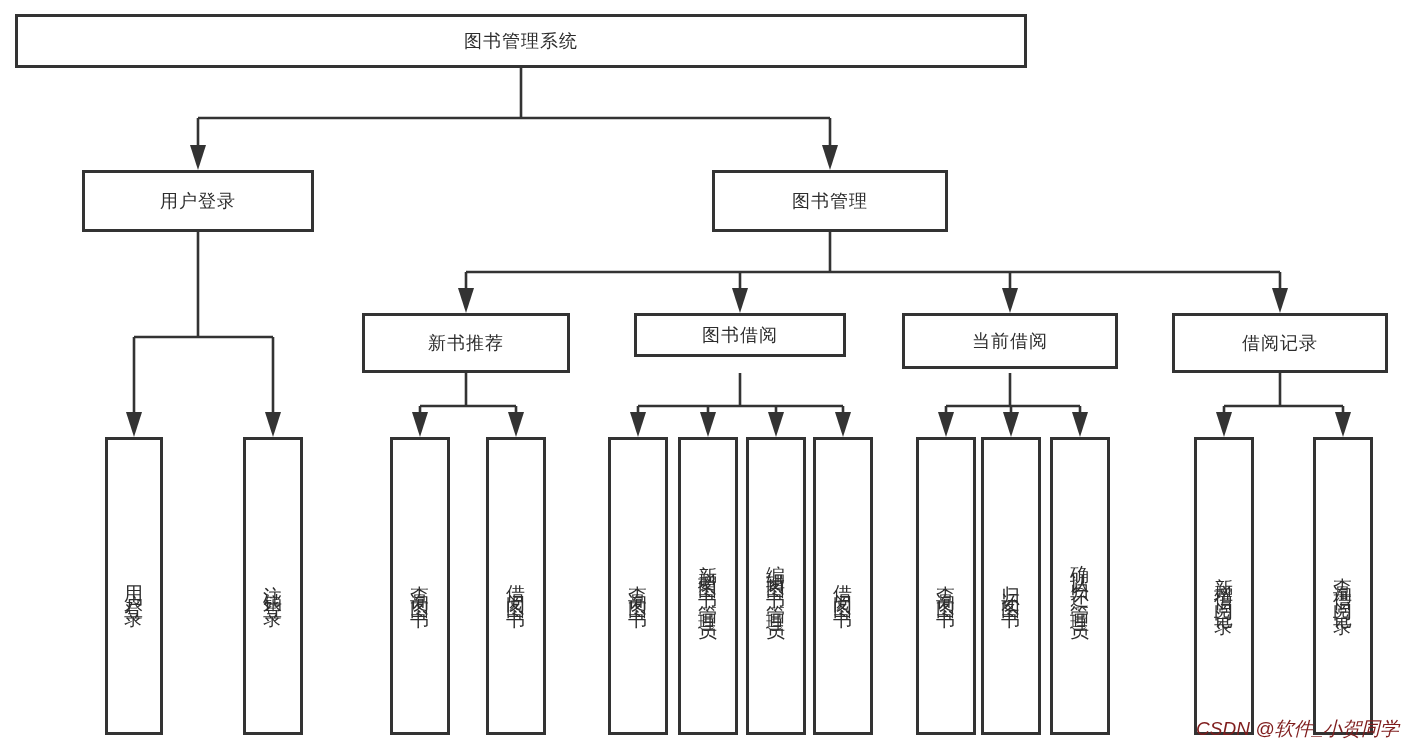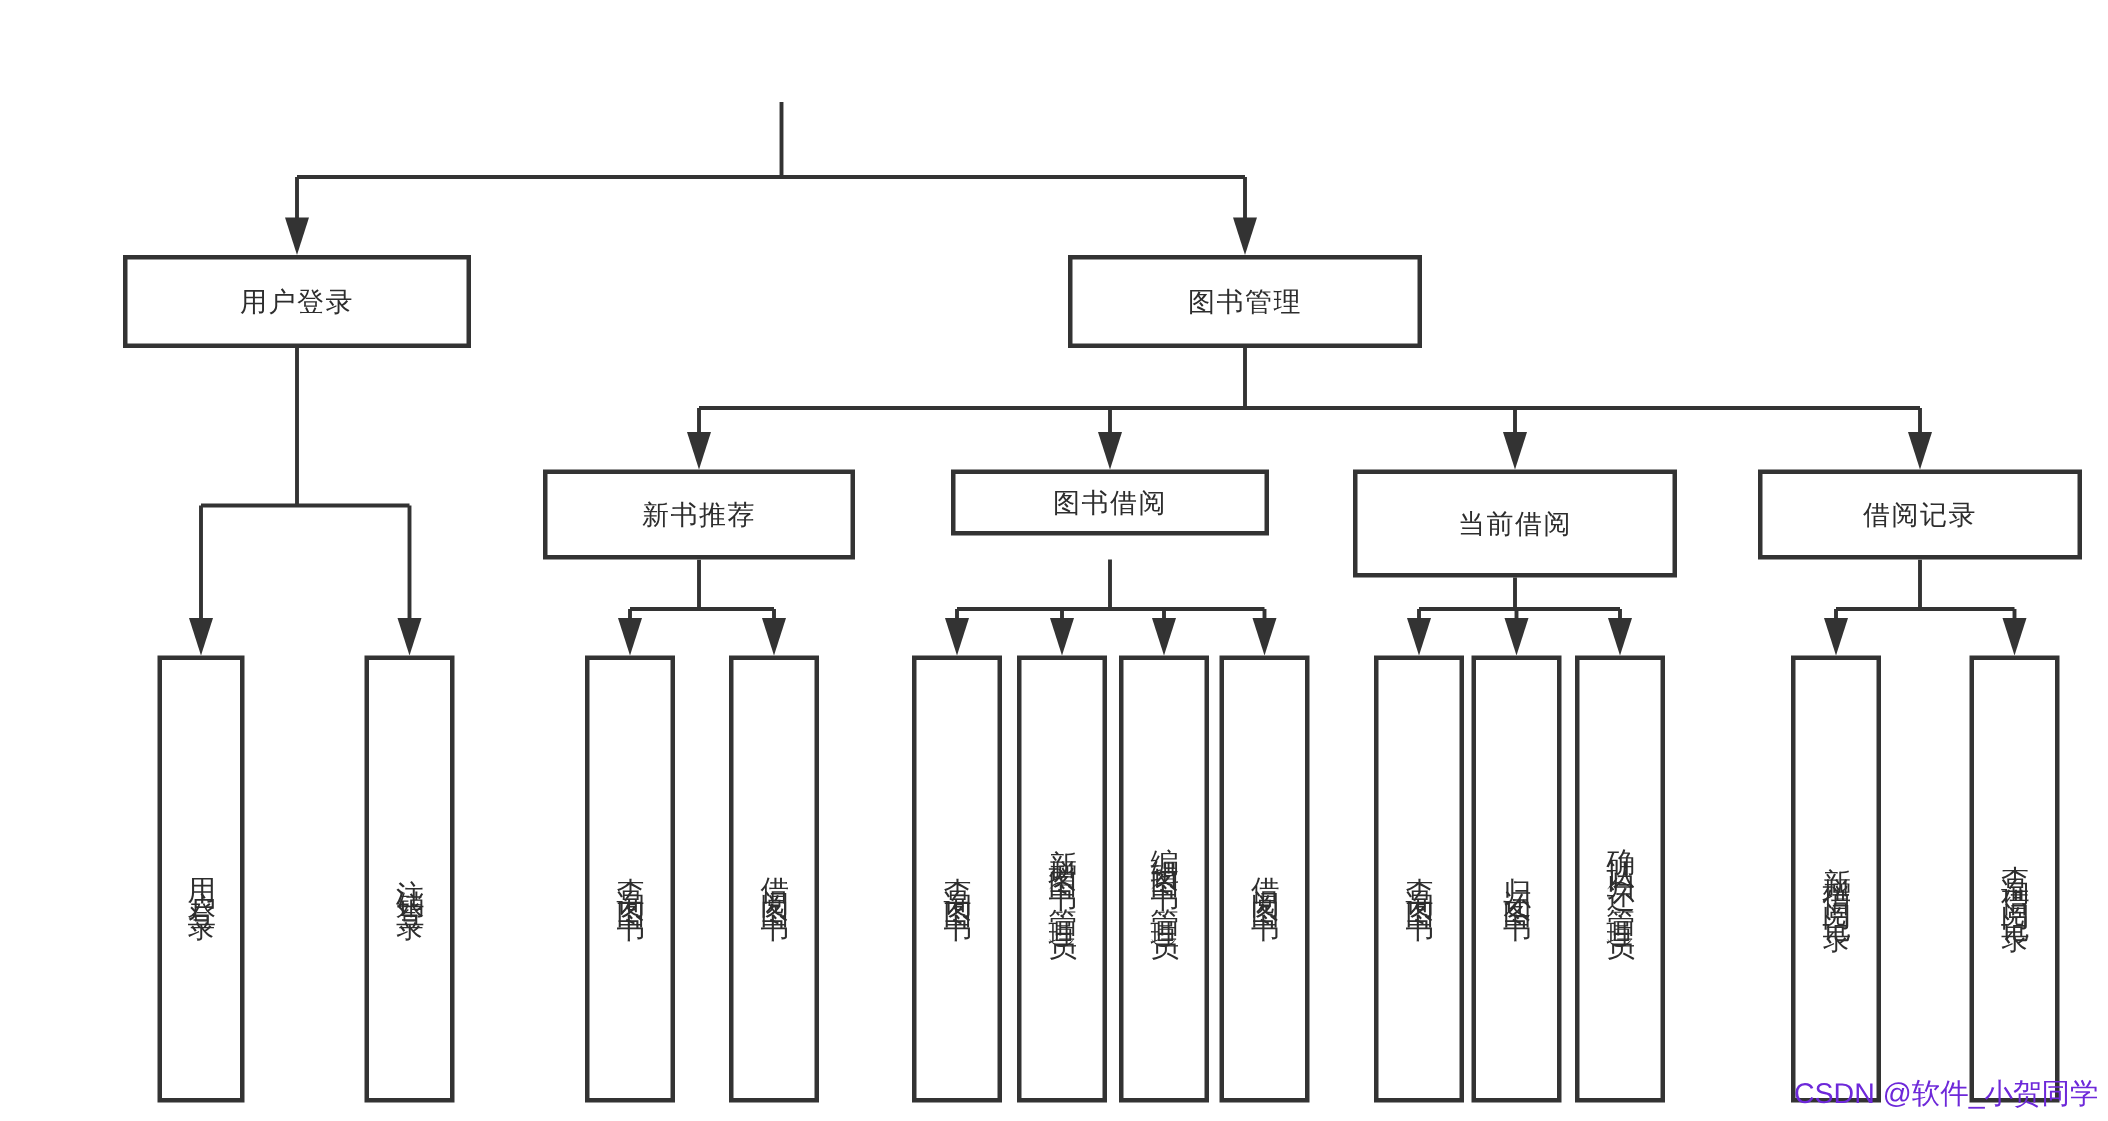--- a/index.html
+++ b/index.html
@@ -33,44 +33,45 @@
     color:#2d2d2d;
   }
   
   #n-root{left:15px;top:14px;width:1012px;height:54px;}
   
   #n-user-login{left:82px;top:170px;width:232px;height:62px;}
   #n-book-mgmt{left:712px;top:170px;width:236px;height:62px;}
   
   #n-new-book{left:362px;top:313px;width:208px;height:60px;}
   #n-borrow{left:634px;top:313px;width:212px;height:44px;}
-  #n-current{left:902px;top:313px;width:216px;height:72px;}
+  #n-current{left:902px;top:313px;width:216px;height:56px;}
   #n-records{left:1172px;top:313px;width:216px;height:60px;}
   
   .leaf{top:437px;height:298px;}
   #l1{left:105px;width:58px;}
   #l2{left:243px;width:60px;}
   #l3{left:390px;width:60px;}
   #l4{left:486px;width:60px;}
   #l5{left:608px;width:60px;}
   #l6{left:678px;width:60px;}
   #l7{left:746px;width:60px;}
   #l8{left:813px;width:60px;}
   #l9{left:916px;width:60px;}
   #l10{left:981px;width:60px;}
   #l11{left:1050px;width:60px;}
   #l12{left:1194px;width:60px;}
   #l13{left:1313px;width:60px;}
   #watermark{
     position:absolute;
     right:6px;top:716px;
     font-size:19px;
-    color:#6d28d9;
+    color:#7f1d1d;
     z-index:3;
     white-space:nowrap;
+    font-style:italic;
   }
 </style>
 </head>
 <body>
 
 <div id="canvas">
 
   <svg id="connectors" viewBox="0 0 1405 747" xmlns="http://www.w3.org/2000/svg">
       <line x1="521" y1="68" x2="521" y2="118" stroke="#333333" stroke-width="2.6"></line>
       <line x1="198" y1="118" x2="830" y2="118" stroke="#333333" stroke-width="2.6"></line>
@@ -119,20 +120,21 @@
       <polygon points="700,412 716,412 708,437" fill="#333333"></polygon>
       <polygon points="768,412 784,412 776,437" fill="#333333"></polygon>
       <polygon points="835,412 851,412 843,437" fill="#333333"></polygon>
       <polygon points="938,412 954,412 946,437" fill="#333333"></polygon>
       <polygon points="1003,412 1019,412 1011,437" fill="#333333"></polygon>
       <polygon points="1072,412 1088,412 1080,437" fill="#333333"></polygon>
       <polygon points="1216,412 1232,412 1224,437" fill="#333333"></polygon>
       <polygon points="1335,412 1351,412 1343,437" fill="#333333"></polygon>
     </svg>
 
+  <div class="node" id="n-root">图书管理系统</div>
 
   <div class="node" id="n-user-login">用户登录</div>
   <div class="node" id="n-book-mgmt">图书管理</div>
 
   <div class="node" id="n-new-book">新书推荐</div>
   <div class="node" id="n-borrow">图书借阅</div>
   <div class="node" id="n-current">当前借阅</div>
   <div class="node" id="n-records">借阅记录</div>
 
   <div class="node leaf" id="l1">

